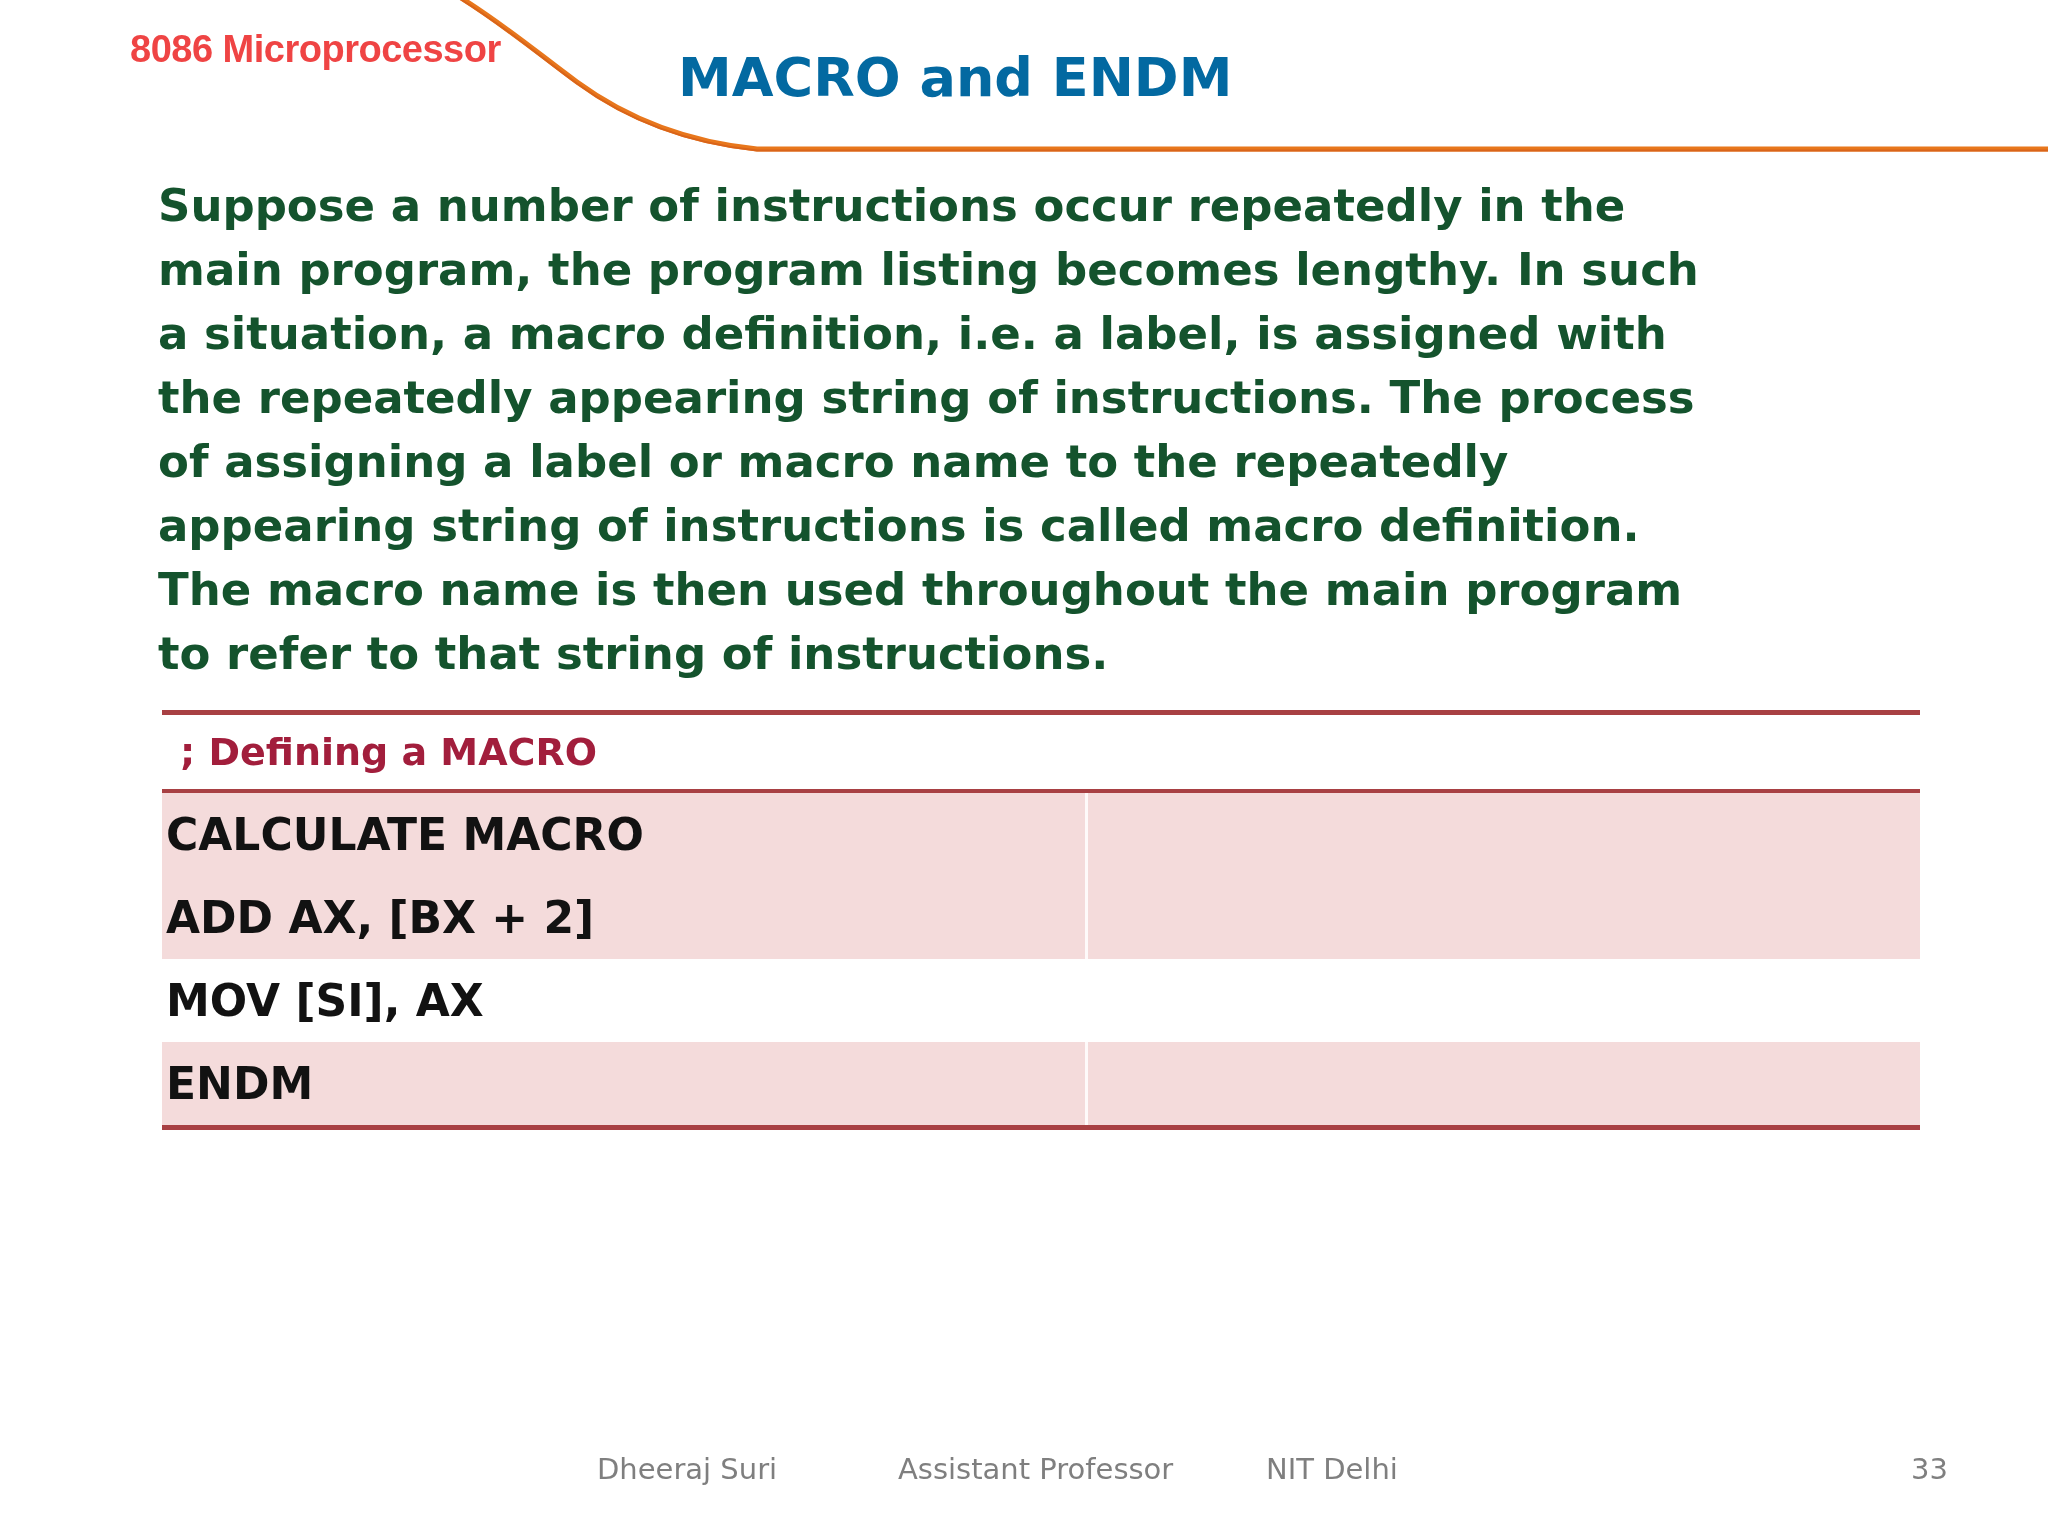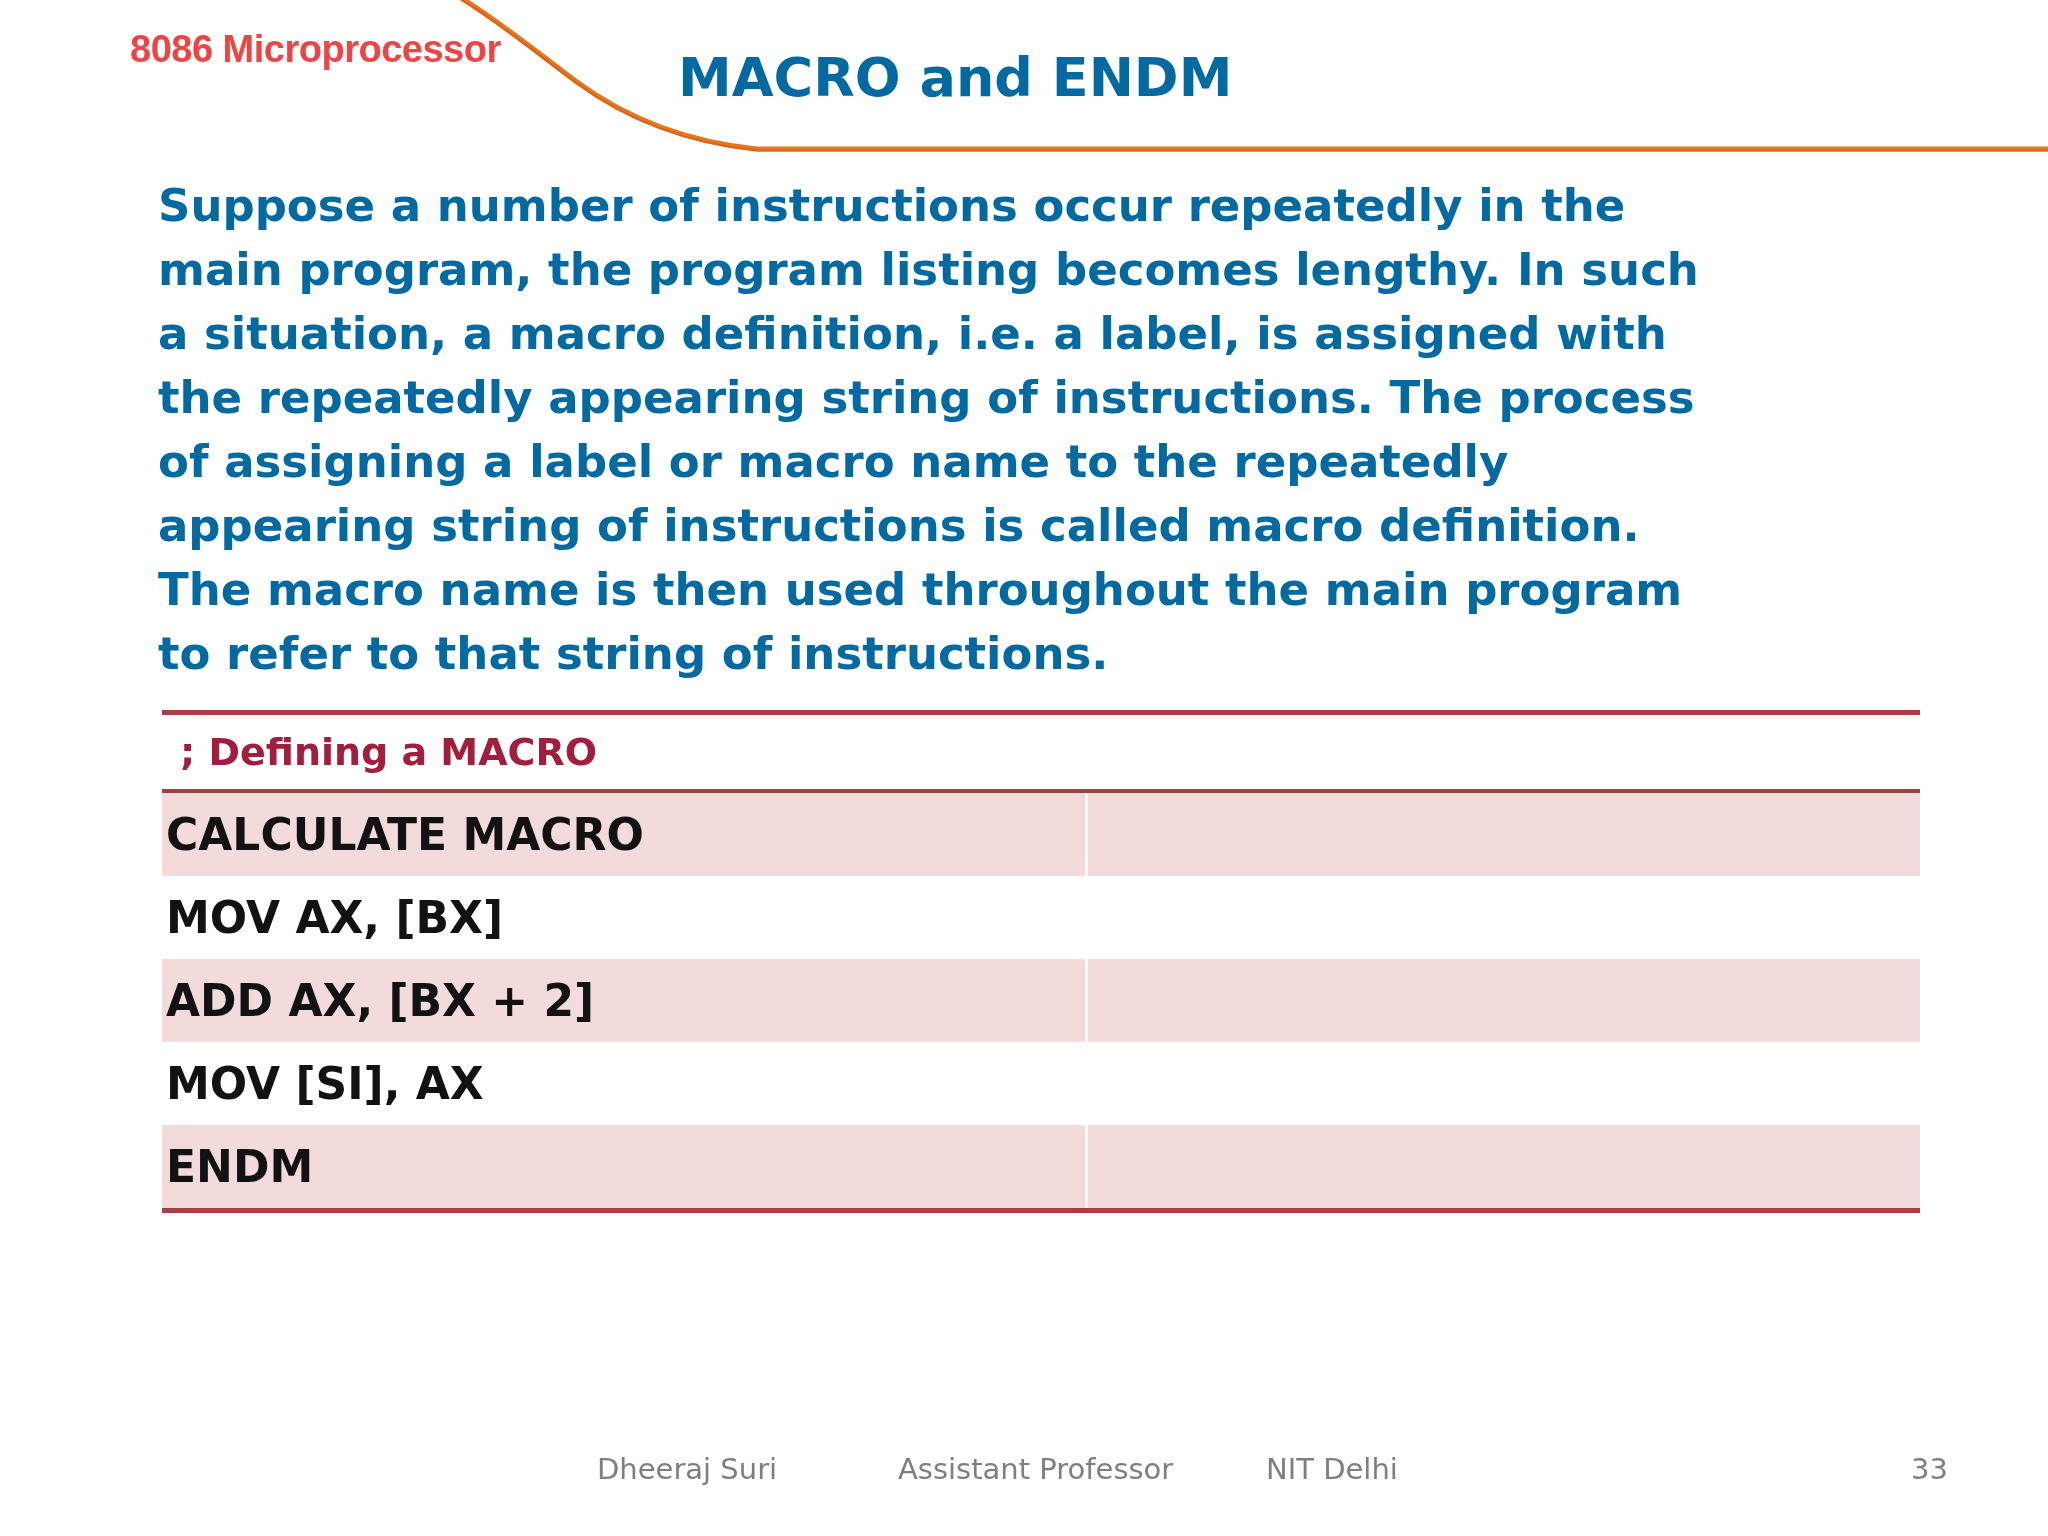--- a/index.html
+++ b/index.html
@@ -42,21 +42,21 @@
 
   
   .intro-text {
     position: absolute;
     left: 158px;
     top: 174px;
     width: 1840px;
     font-size: 45px;
     font-weight: bold;
     line-height: 64px;
-    color: #0369a1;
+    color: #14532d;
     white-space: pre-line;
   }
 
   
   .macro-table {
     position: absolute;
     left: 162px;
     top: 710px;
     width: 1758px;
     border-top: 5px solid #a84043;
@@ -138,21 +138,20 @@
 a situation, a macro definition, i.e. a label, is assigned with
 the repeatedly appearing string of instructions. The process
 of assigning a label or macro name to the repeatedly
 appearing string of instructions is called macro definition.
 The macro name is then used throughout the main program
 to refer to that string of instructions.</div>
 
   <div class="macro-table">
     <div class="t-comment-row">; Defining a MACRO</div>
     <div class="t-row shaded">CALCULATE MACRO</div>
-    <div class="t-row">MOV AX, [BX]</div>
     <div class="t-row shaded">ADD AX, [BX + 2]</div>
     <div class="t-row">MOV [SI], AX</div>
     <div class="t-row shaded">ENDM</div>
   </div>
 
   <div class="footer-item f-author">Dheeraj Suri</div>
   <div class="footer-item f-role">Assistant Professor</div>
   <div class="footer-item f-institute">NIT Delhi</div>
   <div class="footer-item f-page">33</div>
 

